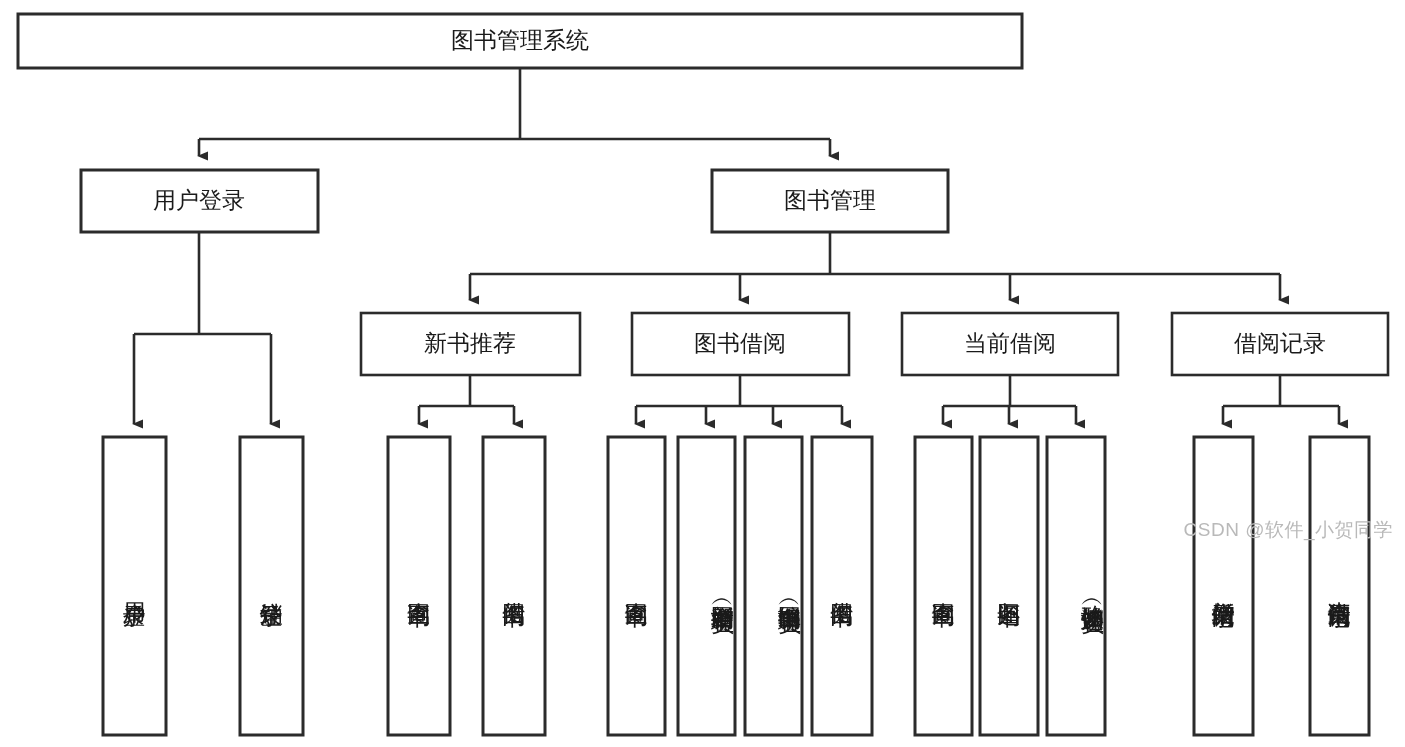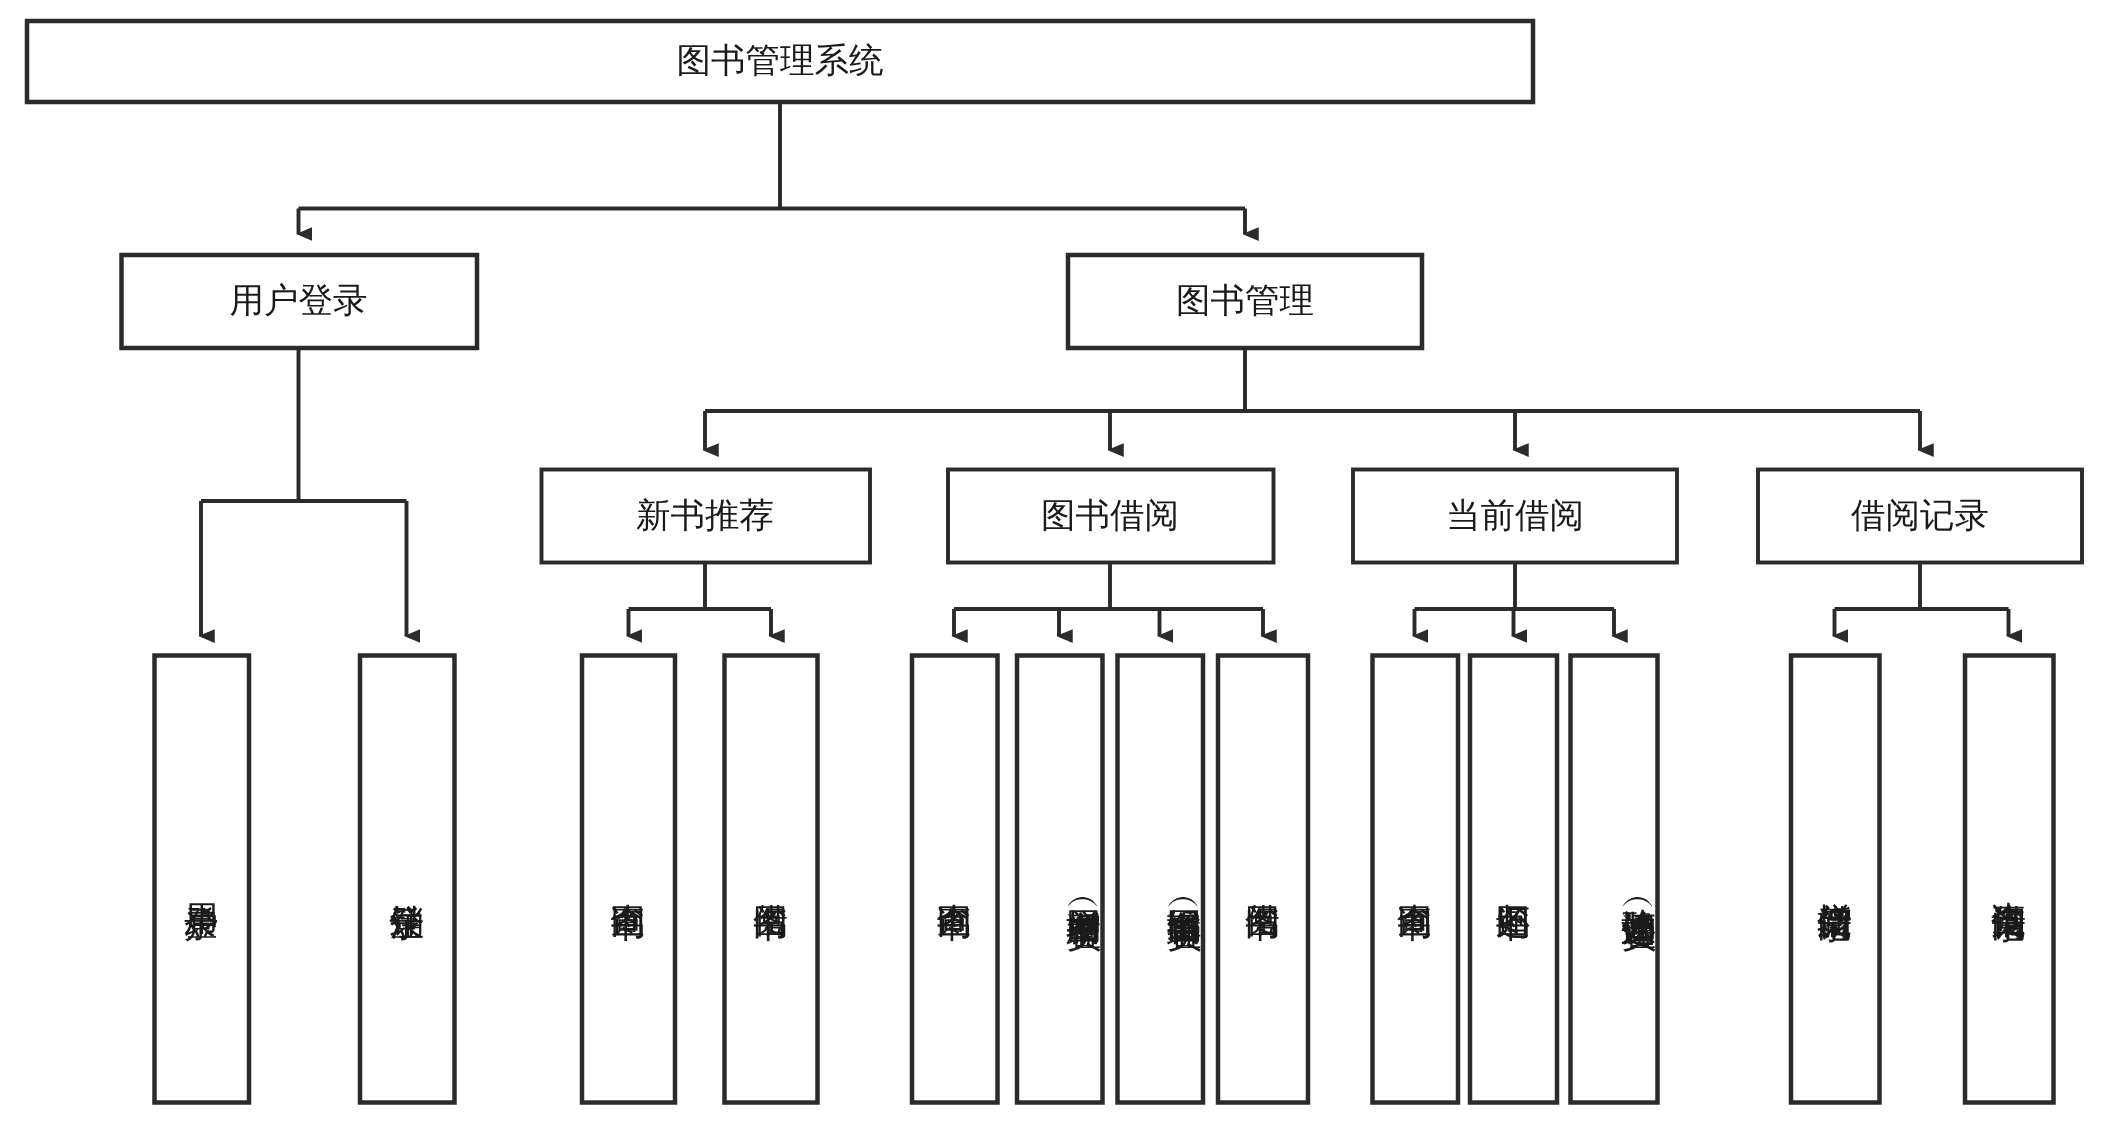--- a/index.html
+++ b/index.html
@@ -176,13 +176,14 @@
   <div class="node-label-v" style="left:608px; top:437px; width:57px; height:298px;">查询图书</div>
   <div class="node-label-v" style="left:678px; top:437px; width:57px; height:298px; align-items:flex-start; padding-top:10px; box-sizing:border-box;">新增图书（管理员）</div>
   <div class="node-label-v" style="left:745px; top:437px; width:57px; height:298px; align-items:flex-start; padding-top:10px; box-sizing:border-box;">编辑图书（管理员）</div>
   <div class="node-label-v" style="left:812px; top:437px; width:60px; height:298px;">借阅图书</div>
   <div class="node-label-v" style="left:915px; top:437px; width:57px; height:298px;">查询图书</div>
   <div class="node-label-v" style="left:980px; top:437px; width:58px; height:298px;">归还图书</div>
   <div class="node-label-v" style="left:1047px; top:437px; width:58px; height:298px; align-items:flex-start; padding-top:10px; box-sizing:border-box;">确认归还（管理员）</div>
   <div class="node-label-v" style="left:1194px; top:437px; width:59px; height:298px;">新增借阅记录</div>
   <div class="node-label-v" style="left:1310px; top:437px; width:59px; height:298px;">查询借阅记录</div>
 
+  <div class="watermark">CSDN @软件_小贺同学</div>
 </div>
 
 </body></html>

